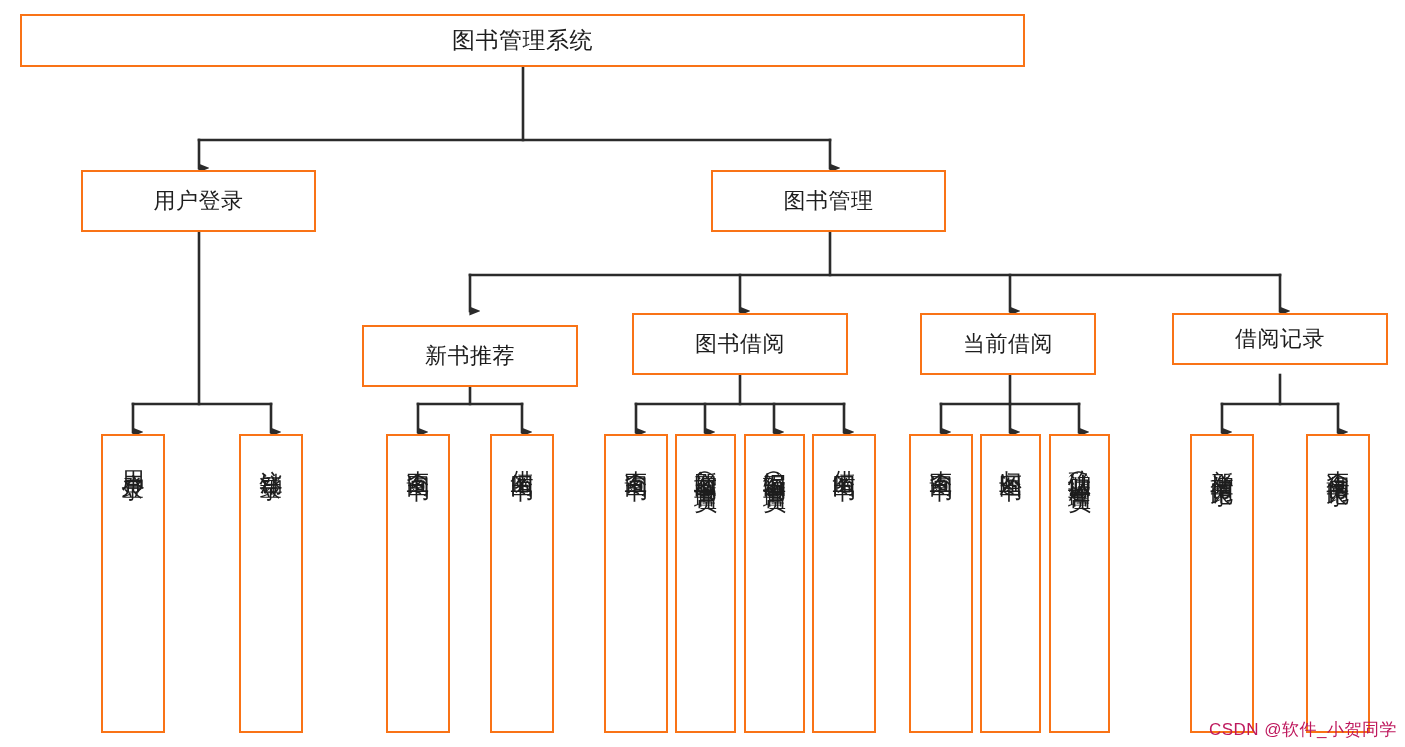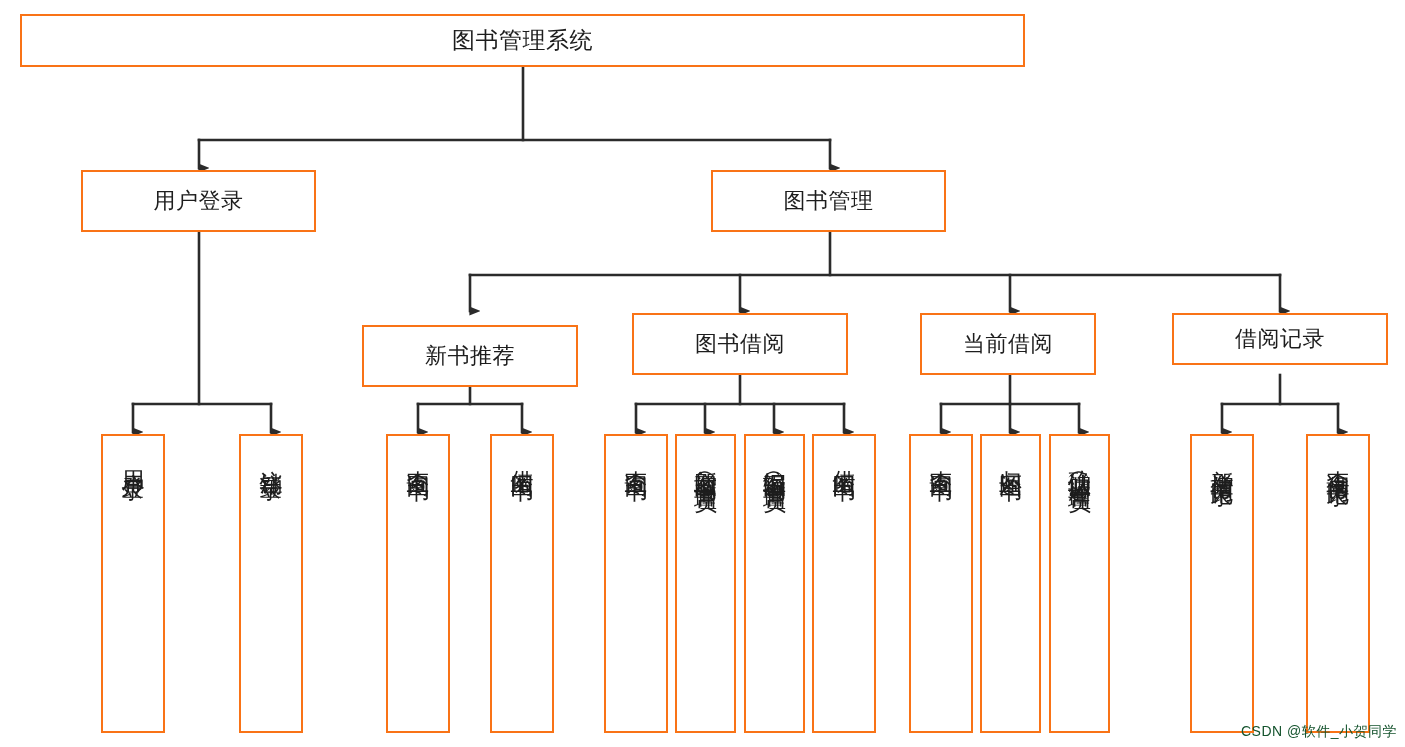--- a/index.html
+++ b/index.html
@@ -56,22 +56,22 @@
     text-orientation: upright;
     font-size: 23px;
     line-height: 1.0;
     letter-spacing: 3px;
     white-space: nowrap;
   }
   #watermark {
     position: absolute;
     right: 8px;
     bottom: 6px;
-    font-size: 14px;
-    color: #14532d;
+    font-size: 17px;
+    color: #be185d;
     letter-spacing: 0.5px;
     white-space: nowrap;
     user-select: none;
   }
 </style>
 </head>
 <body>
 
 <div id="canvas">
 

